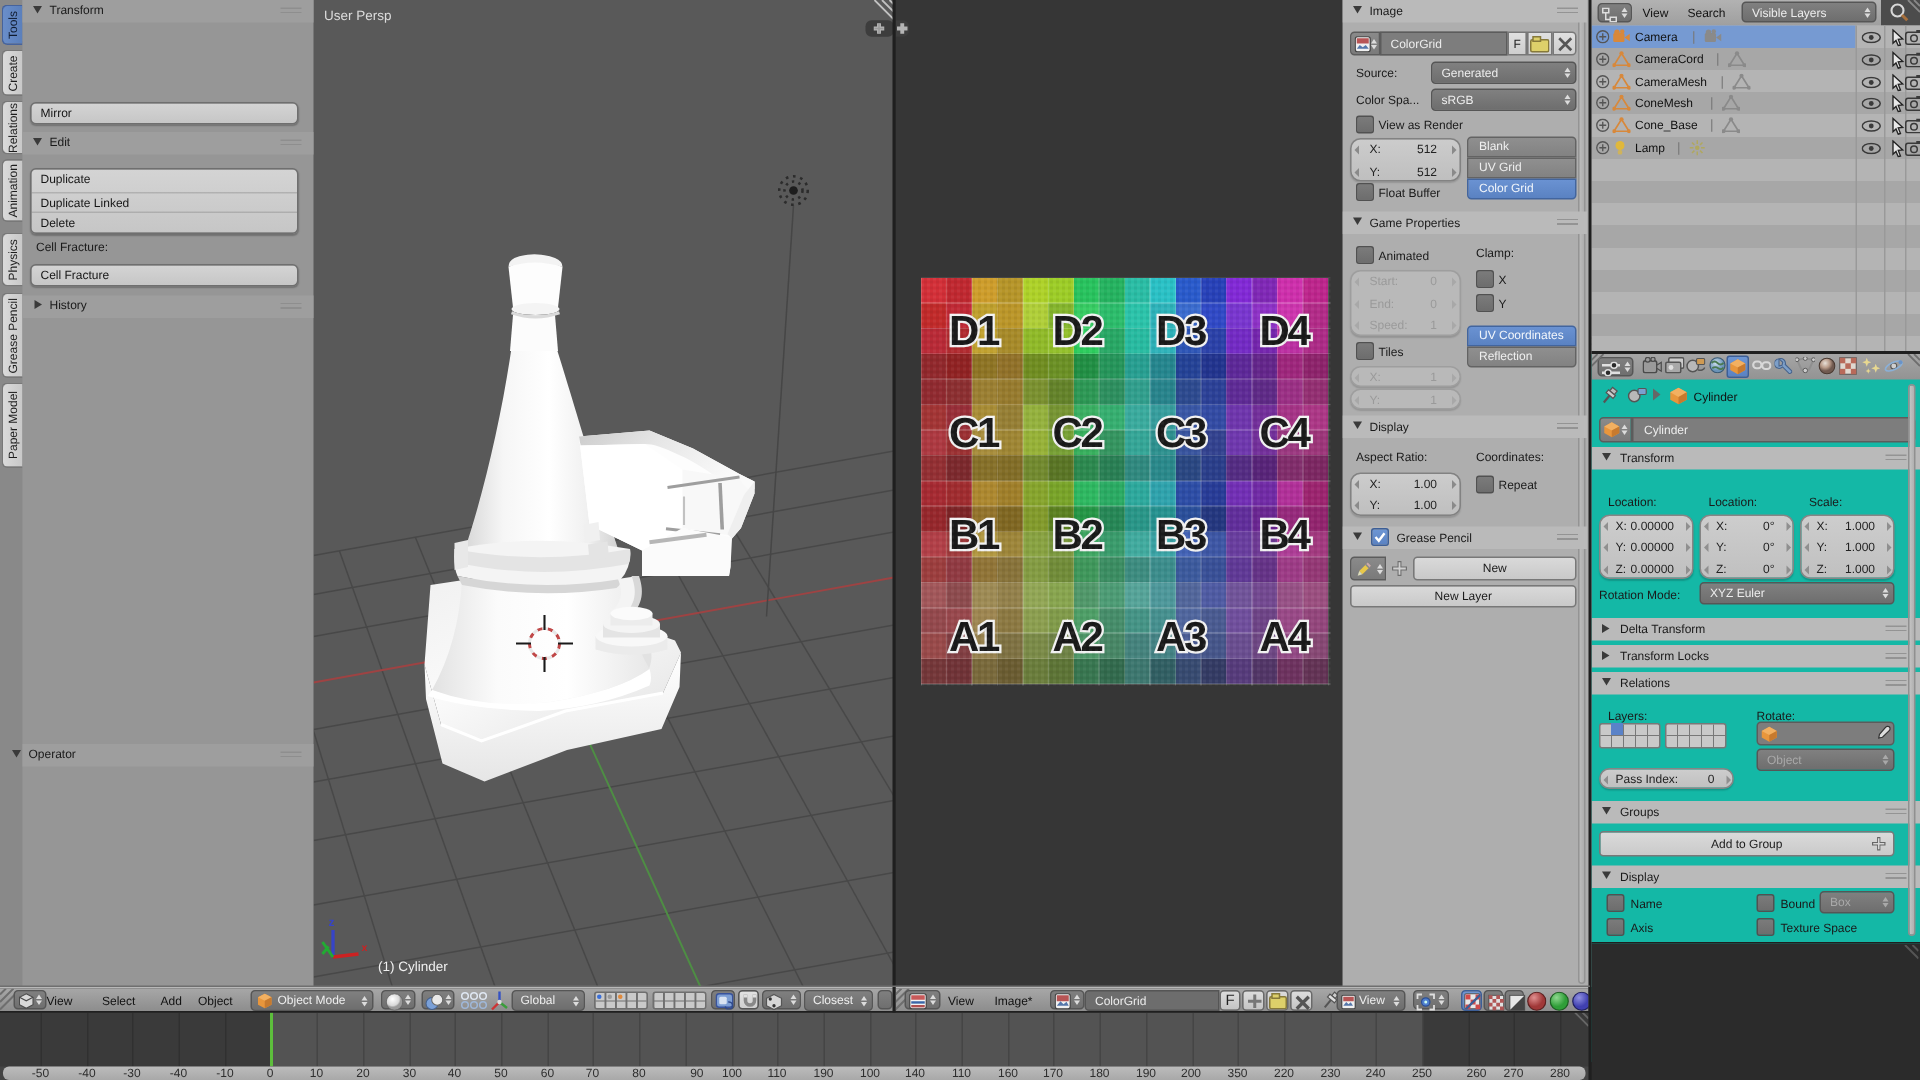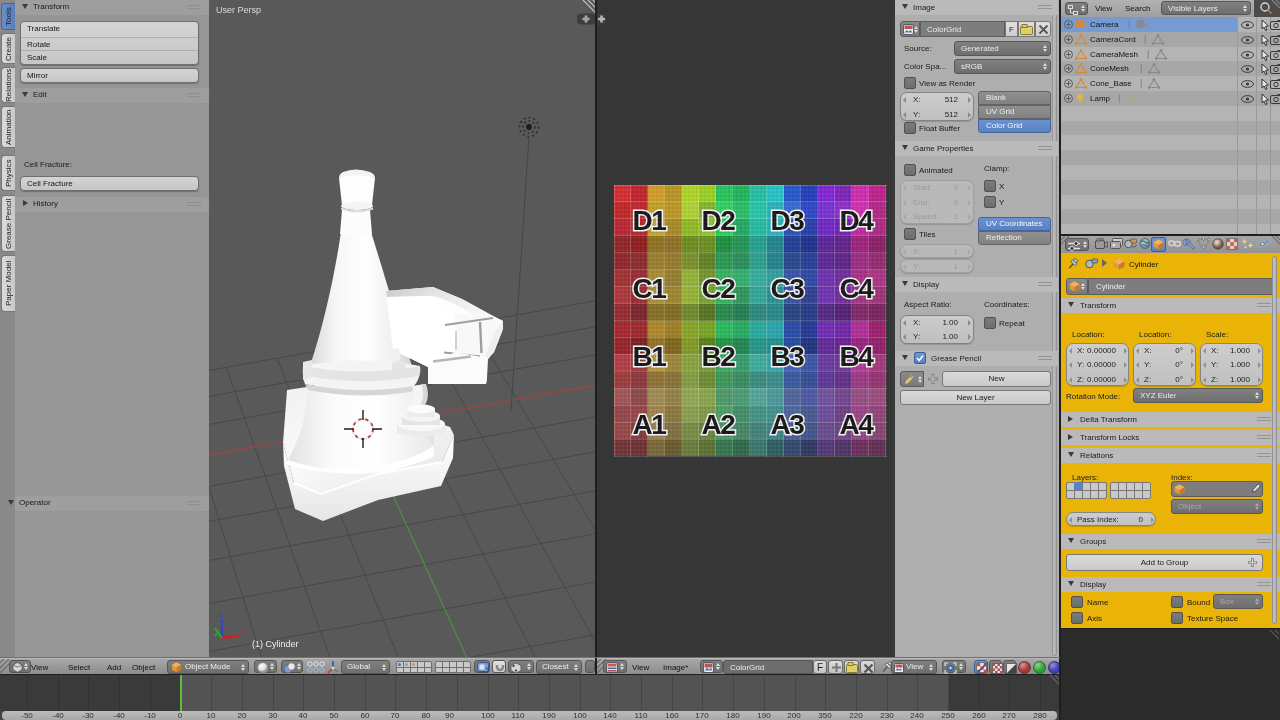--- a/index.html
+++ b/index.html
@@ -194,35 +194,35 @@
   <div class="tab abs" style="top:255px;height:57px">
         <span>Paper Model</span>
       </div>
 
   <div class="abs phdr" style="left:15px;top:0;width:194px;height:15px"></div>
   <div class="abs" style="left:22px;top:4px">
         <span class="tri-d"></span>
       </div>
   <div class="abs panelt" style="left:33px;top:2px">Transform</div>
   <div class="abs grip6" style="left:187px;top:5px"></div>
-  <div class="abs btnstack" style="left:20px;top:21px;width:179px;height:44px">
-    <div>Translate</div>
-        <div>Rotate</div>
-        <div>Scale</div>
-  </div>
   <div class="abs btnstack" style="left:20px;top:68px;width:179px;height:15px">
     <div>Mirror</div>
   </div>
 
   <div class="abs phdr" style="left:15px;top:88px;width:194px;height:15px"></div>
   <div class="abs" style="left:22px;top:92px">
         <span class="tri-d"></span>
       </div>
   <div class="abs panelt" style="left:33px;top:90px">Edit</div>
   <div class="abs grip6" style="left:187px;top:93px"></div>
+  <div class="abs btnstack" style="left:20px;top:112px;width:179px;height:44px">
+    <div>Duplicate</div>
+        <div>Duplicate Linked</div>
+        <div>Delete</div>
+  </div>
   <div class="abs panelt" style="left:24px;top:160px">Cell Fracture:</div>
   <div class="abs btnstack" style="left:20px;top:176px;width:179px;height:15px">
     <div>Cell Fracture</div>
   </div>
 
   <div class="abs phdr" style="left:15px;top:197px;width:194px;height:15px"></div>
   <div class="abs" style="left:23px;top:200px">
         <span class="tri-r"></span>
       </div>
   <div class="abs panelt" style="left:33px;top:199px">History</div>
@@ -930,21 +930,21 @@
   <svg class="abs" style="left:199px;top:93px" width="10" height="12">
         <path d="M2 1 L8.5 7 L5.5 7.3 L7 11 L5.5 11.5 L4 8 L2 9.8 Z" fill="#e8e8e8" stroke="#222" stroke-width="0.9"></path>
       </svg>
   <svg class="abs" style="left:209px;top:94px" width="13" height="10">
         <rect x="0.5" y="1.5" width="11" height="8" rx="1.5" fill="none" stroke="#3a3a3a" stroke-width="1"></rect>
         <circle cx="6" cy="5.5" r="2.2" fill="none" stroke="#3a3a3a" stroke-width="1"></circle>
         <rect x="7.5" y="0" width="3" height="2" fill="#3a3a3a"></rect>
       </svg>
 </div>
 
-<div class="abs" style="left:1061px;top:236px;width:219px;height:472px;background:#eab308;overflow:hidden" id="props">
+<div class="abs" style="left:1061px;top:236px;width:219px;height:472px;background:#14b8a6;overflow:hidden" id="props">
   <div class="abs" style="left:0;top:0;width:219px;height:17px;background:linear-gradient(#a5a5a5,#939393)"></div>
   <div class="hbtn abs" style="left:4px;top:2px;width:24px;height:13px">
         <svg width="12" height="10" style="position:absolute;left:2px;top:1.5px">
           <g stroke="#e0e0e0" stroke-width="1.6">
             <path d="M0 2.5 L12 2.5 M0 7.5 L12 7.5"></path>
           </g>
           <circle cx="8" cy="2.5" r="2" fill="#2a2a2a" stroke="#e0e0e0" stroke-width="1"></circle>
           <circle cx="4" cy="7.5" r="2" fill="#2a2a2a" stroke="#e0e0e0" stroke-width="1"></circle>
         </svg>
         <span class="updn" style="right:1px">
@@ -1129,21 +1129,21 @@
       </div>
   <div class="abs panelt" style="left:19px;top:197px;font-size:8px">Transform Locks</div>
   <div class="abs grip6" style="left:196px;top:199px"></div>
   <div class="abs" style="left:0;top:212px;width:219px;height:15px;background:#bababa"></div>
   <div class="abs" style="left:7px;top:216px;line-height:0">
         <span class="tri-d"></span>
       </div>
   <div class="abs panelt" style="left:19px;top:215px;font-size:8px">Relations</div>
   <div class="abs grip6" style="left:196px;top:217px"></div>
   <div class="abs" style="left:11px;top:237px;font-size:8px;color:#1a1a1a">Layers:</div>
-  <div class="abs" style="left:110px;top:237px;font-size:8px;color:#1a1a1a">Index:</div>
+  <div class="abs" style="left:110px;top:237px;font-size:8px;color:#1a1a1a">Rotate:</div>
   <div class="abs" style="left:5px;top:246px;width:41px;height:17px;background:#c9c9c9;border:1px solid #787878;border-radius:2px;background-image:linear-gradient(90deg,#787878 1px,transparent 1px),linear-gradient(#787878 1px,transparent 1px);background-size:8px 8px;background-position:-1px -1px"></div>
   <div class="abs" style="left:49px;top:246px;width:41px;height:17px;background:#c9c9c9;border:1px solid #787878;border-radius:2px;background-image:linear-gradient(90deg,#787878 1px,transparent 1px),linear-gradient(#787878 1px,transparent 1px);background-size:8px 8px;background-position:-1px -1px"></div>
   <div class="abs" style="left:13px;top:246px;width:8px;height:8px;background:#5a82c8"></div>
   <div class="abs" style="left:110px;top:245px;width:92px;height:16px;background:#7d7d7d;border:1px solid #5c5c5c;border-radius:3px"></div>
   <svg width="11" height="11" style="position:absolute;left:113px;top:248px">
         <polygon points="5.5,0.5 10.5,3.2750000000000004 10.5,7.725 5.5,10.5 0.5,7.725 0.5,3.2750000000000004" fill="#e8963c"></polygon>
         <polygon points="5.5,0.5 10.5,3.2750000000000004 5.5,6.050000000000001 0.5,3.2750000000000004" fill="#f2b061"></polygon>
         <polygon points="5.5,6.050000000000001 10.5,3.2750000000000004 10.5,7.725 5.5,10.5" fill="#c77a2e"></polygon>
       </svg>
   <svg class="abs" style="left:188px;top:247px" width="12" height="12">
@@ -1516,38 +1516,38 @@
   <div class="abs" style="left:138px;top:36px;width:24px;height:9px;font-size:8px;line-height:9px;color:#2e2e2e;text-align:center">-10</div>
   <div class="abs" style="left:168px;top:36px;width:24px;height:9px;font-size:8px;line-height:9px;color:#2e2e2e;text-align:center">0</div>
   <div class="abs" style="left:199px;top:36px;width:24px;height:9px;font-size:8px;line-height:9px;color:#2e2e2e;text-align:center">10</div>
   <div class="abs" style="left:230px;top:36px;width:24px;height:9px;font-size:8px;line-height:9px;color:#2e2e2e;text-align:center">20</div>
   <div class="abs" style="left:261px;top:36px;width:24px;height:9px;font-size:8px;line-height:9px;color:#2e2e2e;text-align:center">30</div>
   <div class="abs" style="left:291px;top:36px;width:24px;height:9px;font-size:8px;line-height:9px;color:#2e2e2e;text-align:center">40</div>
   <div class="abs" style="left:322px;top:36px;width:24px;height:9px;font-size:8px;line-height:9px;color:#2e2e2e;text-align:center">50</div>
   <div class="abs" style="left:353px;top:36px;width:24px;height:9px;font-size:8px;line-height:9px;color:#2e2e2e;text-align:center">60</div>
   <div class="abs" style="left:383px;top:36px;width:24px;height:9px;font-size:8px;line-height:9px;color:#2e2e2e;text-align:center">70</div>
   <div class="abs" style="left:414px;top:36px;width:24px;height:9px;font-size:8px;line-height:9px;color:#2e2e2e;text-align:center">80</div>
-  <div class="abs" style="left:445px;top:36px;width:24px;height:9px;font-size:8px;line-height:9px;color:#2e2e2e;text-align:left">90</div>
+  <div class="abs" style="left:445px;top:36px;width:24px;height:9px;font-size:8px;line-height:9px;color:#2e2e2e;text-align:right">90</div>
   <div class="abs" style="left:476px;top:36px;width:24px;height:9px;font-size:8px;line-height:9px;color:#2e2e2e;text-align:center">100</div>
   <div class="abs" style="left:506px;top:36px;width:24px;height:9px;font-size:8px;line-height:9px;color:#2e2e2e;text-align:center">110</div>
   <div class="abs" style="left:537px;top:36px;width:24px;height:9px;font-size:8px;line-height:9px;color:#2e2e2e;text-align:center">190</div>
   <div class="abs" style="left:568px;top:36px;width:24px;height:9px;font-size:8px;line-height:9px;color:#2e2e2e;text-align:center">100</div>
   <div class="abs" style="left:598px;top:36px;width:24px;height:9px;font-size:8px;line-height:9px;color:#2e2e2e;text-align:center">140</div>
   <div class="abs" style="left:629px;top:36px;width:24px;height:9px;font-size:8px;line-height:9px;color:#2e2e2e;text-align:center">110</div>
   <div class="abs" style="left:660px;top:36px;width:24px;height:9px;font-size:8px;line-height:9px;color:#2e2e2e;text-align:center">160</div>
   <div class="abs" style="left:690px;top:36px;width:24px;height:9px;font-size:8px;line-height:9px;color:#2e2e2e;text-align:center">170</div>
   <div class="abs" style="left:721px;top:36px;width:24px;height:9px;font-size:8px;line-height:9px;color:#2e2e2e;text-align:center">180</div>
   <div class="abs" style="left:752px;top:36px;width:24px;height:9px;font-size:8px;line-height:9px;color:#2e2e2e;text-align:center">190</div>
   <div class="abs" style="left:782px;top:36px;width:24px;height:9px;font-size:8px;line-height:9px;color:#2e2e2e;text-align:center">200</div>
   <div class="abs" style="left:813px;top:36px;width:24px;height:9px;font-size:8px;line-height:9px;color:#2e2e2e;text-align:center">350</div>
   <div class="abs" style="left:844px;top:36px;width:24px;height:9px;font-size:8px;line-height:9px;color:#2e2e2e;text-align:center">220</div>
   <div class="abs" style="left:875px;top:36px;width:24px;height:9px;font-size:8px;line-height:9px;color:#2e2e2e;text-align:center">230</div>
   <div class="abs" style="left:905px;top:36px;width:24px;height:9px;font-size:8px;line-height:9px;color:#2e2e2e;text-align:center">240</div>
   <div class="abs" style="left:936px;top:36px;width:24px;height:9px;font-size:8px;line-height:9px;color:#2e2e2e;text-align:center">250</div>
-  <div class="abs" style="left:967px;top:36px;width:24px;height:9px;font-size:8px;line-height:9px;color:#2e2e2e;text-align:center">260</div>
+  <div class="abs" style="left:967px;top:36px;width:24px;height:9px;font-size:8px;line-height:9px;color:#2e2e2e;text-align:right">260</div>
   <div class="abs" style="left:997px;top:36px;width:24px;height:9px;font-size:8px;line-height:9px;color:#2e2e2e;text-align:center">270</div>
   <div class="abs" style="left:1028px;top:36px;width:24px;height:9px;font-size:8px;line-height:9px;color:#2e2e2e;text-align:center">280</div>
   <svg class="abs" style="right:1px;top:0" width="10" height="10">
         <path d="M6 0 L10 4 M1 0 L10 9" stroke="#666" stroke-width="1.2"></path>
       </svg>
 </div>
 
 <div class="abs" style="left:595px;top:0;width:2px;height:675px;background:#1f1f1f"></div>
 <div class="abs" style="left:1059px;top:0;width:2px;height:720px;background:#1f1f1f"></div>
 <div class="abs" style="left:0;top:674px;width:1060px;height:1px;background:#1f1f1f"></div>

